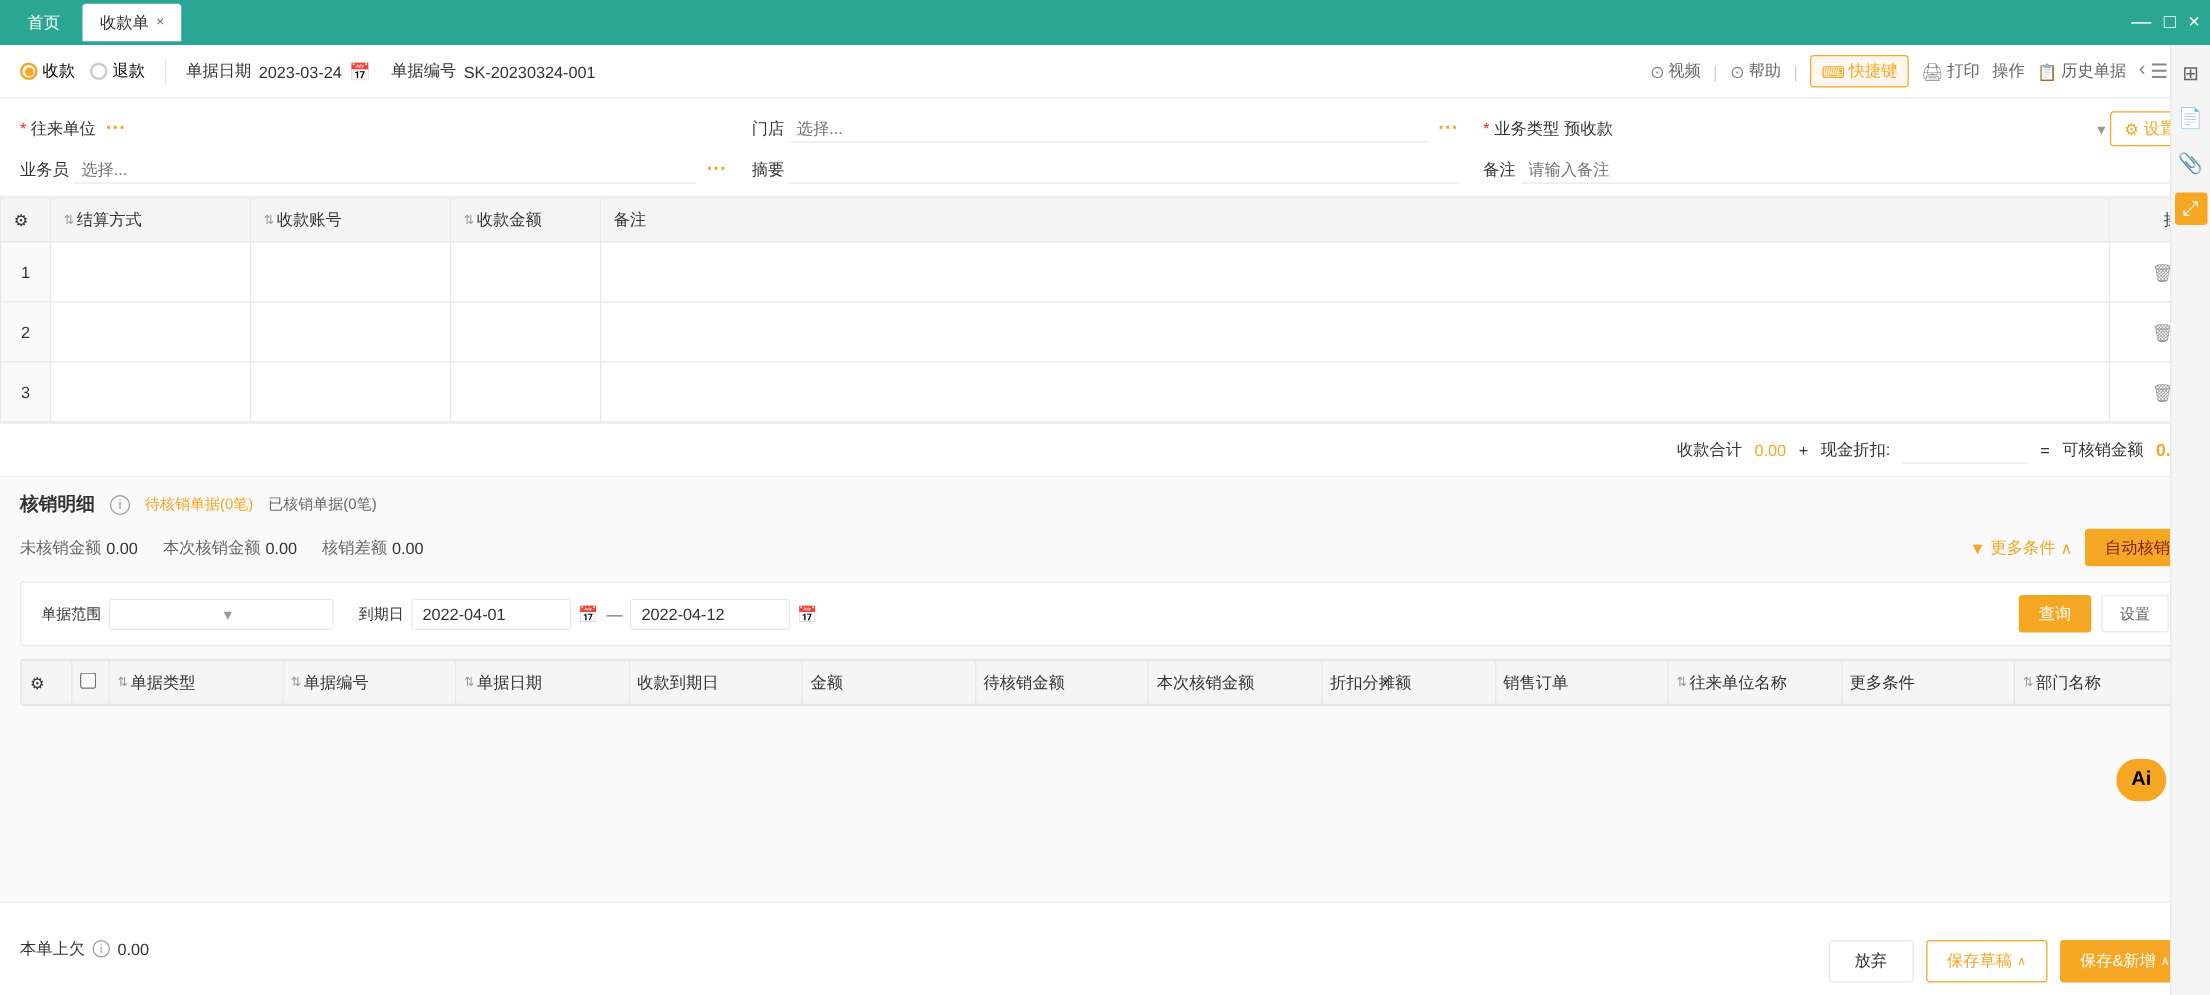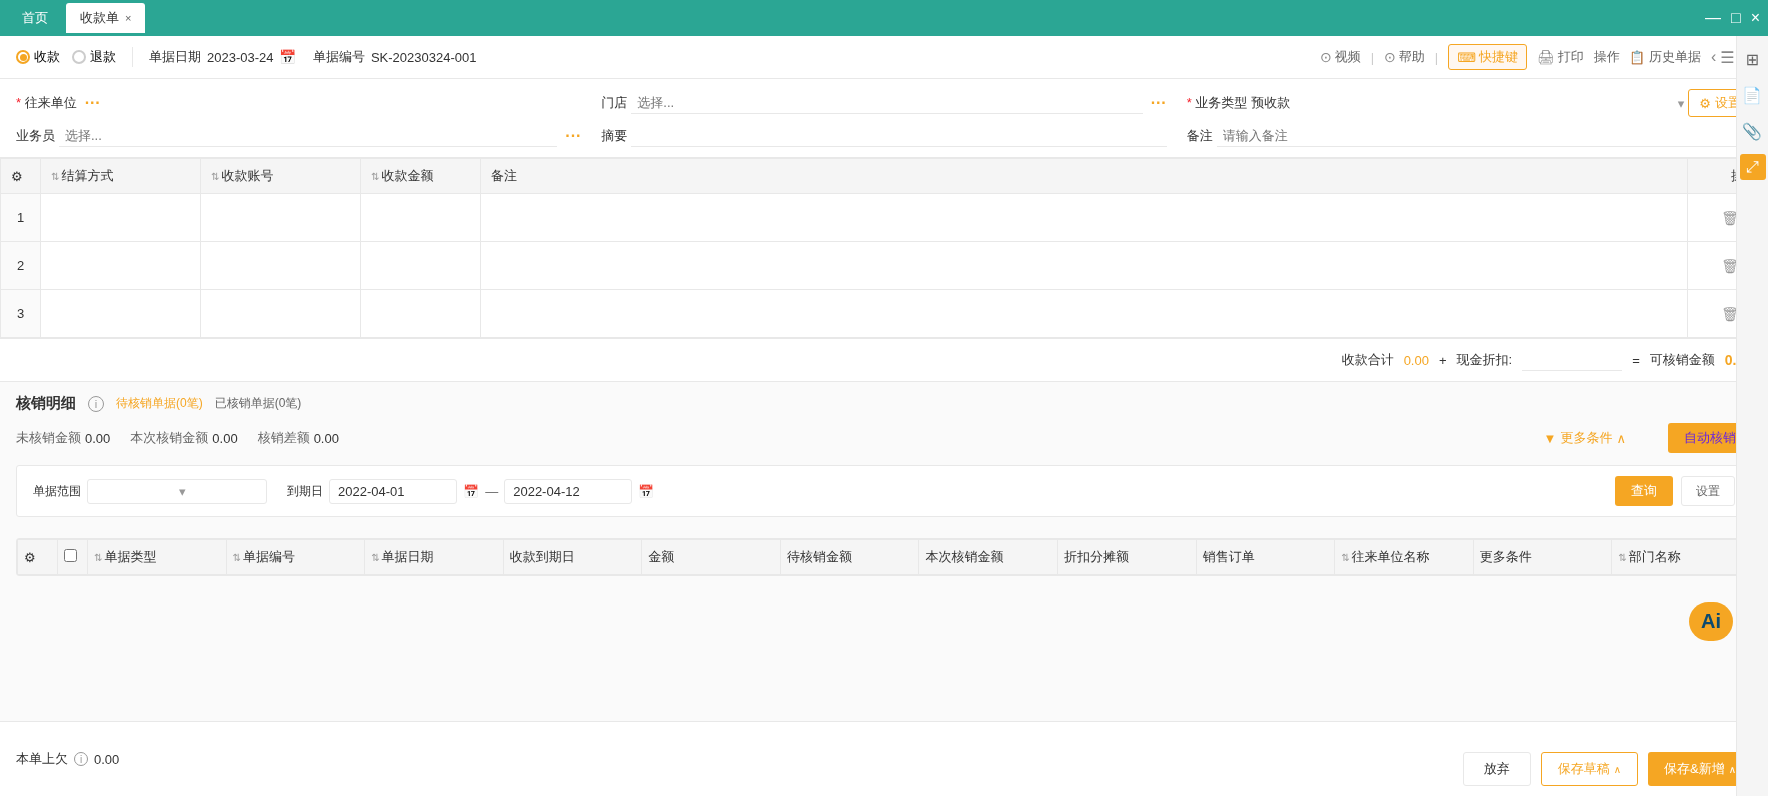--- a/index.html
+++ b/index.html
@@ -243,27 +243,26 @@
     }
     .stat-item { display: flex; align-items: center; gap: 4px; color: #666; font-size: 12px; }
     .stat-label { }
     .stat-value { color: #333; }
     .more-conditions {
       display: flex; align-items: center; gap: 4px;
       color: #f5a623; cursor: pointer; font-size: 12px;
     }
     .auto-writeoff-btn {
       background: #f5a623;
-      color: #6d28d9;
+      color: #7f1d1d;
       border: none;
       border-radius: 3px;
       padding: 6px 16px;
       cursor: pointer;
       font-size: 13px;
-      margin-left: 32px;
     }
     .query-btn {
       background: #f5a623;
       color: #fff;
       border: none;
       border-radius: 3px;
       padding: 6px 16px;
       cursor: pointer;
       font-size: 13px;
     }
@@ -278,21 +277,21 @@
     }
 
     .filter-row {
       display: flex;
       align-items: center;
       gap: 20px;
       background: #fff;
       border: 1px solid #e8e8e8;
       border-radius: 3px;
       padding: 10px 16px;
-      margin-bottom: 21px;
+      margin-bottom: 10px;
     }
     .filter-field { display: flex; align-items: center; gap: 6px; }
     .filter-label { color: #333; white-space: nowrap; font-size: 12px; }
     .filter-select {
       display: flex; align-items: center;
       border: 1px solid #e8e8e8;
       border-radius: 3px;
       padding: 4px 8px;
       gap: 4px;
       min-width: 180px;
@@ -405,24 +404,24 @@
     .sidebar-icon.active { background: #f5a623; color: #fff; }
 
     .sort-arrows { font-size: 10px; color: #999; }
     .col-header { display: flex; align-items: center; gap: 2px; }
 
     .ai-badge {
       position: fixed;
       right: 35px;
       bottom: 155px;
       background: #f5a623;
-      color: #0c4a6e;
+      color: #000000;
       border-radius: 20px;
       padding: 8px 12px;
-      font-size: 20px;
+      font-size: 16px;
       font-weight: 600;
       cursor: pointer;
       z-index: 20;
     }
   </style>
 </head>
 <body>
 
 <div class="tab-bar">
   <div class="tab-bar-left">

